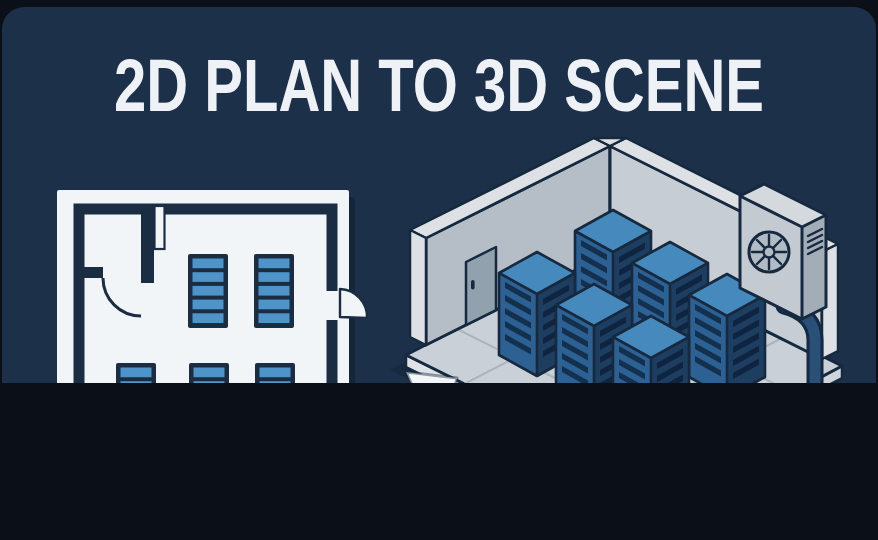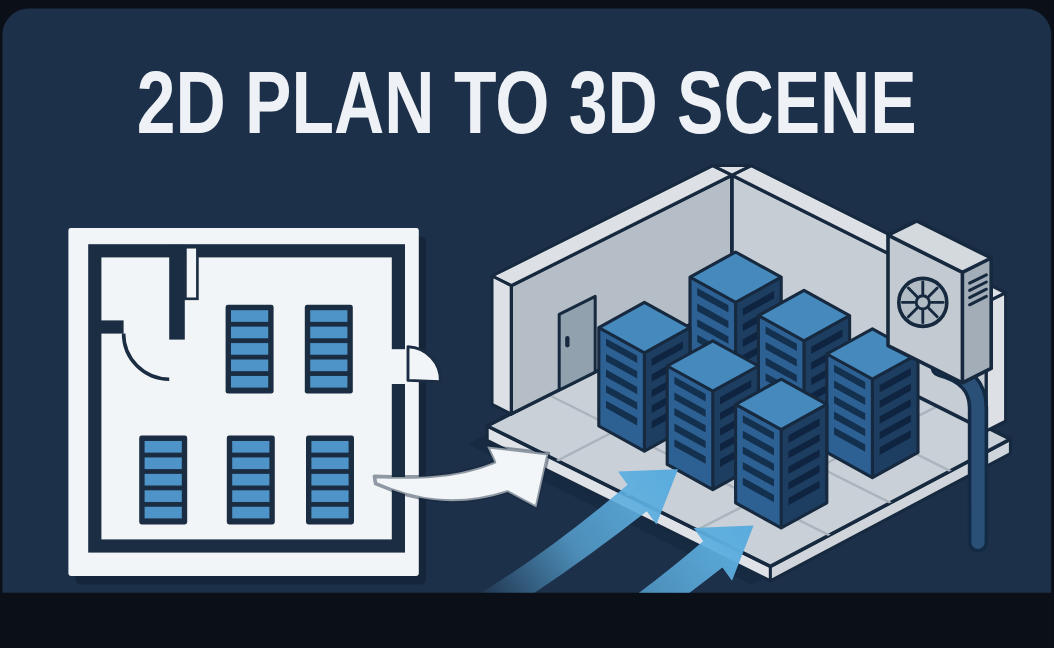--- a/index.html
+++ b/index.html
@@ -1,16 +1,16 @@
 <!DOCTYPE html>
 <html style="--frame: #0b1018; --panel: #1d3049; --title-color: #eef1f5; --ink: #16293f; --card: #f2f5f7; --card-shadow: #0e1c2e; --plan-wall: #1b2d42; --plan-blue: #4e94c9; --white-arrow: #f3f6f8; --arrow-blue: #5cadde; --wall-left: #b5bec6; --wall-right: #c7cdd4; --wall-top: #dde1e5; --floor: #c9d0d7; --floor-side: #dfe3e7; --floor-side2: #cfd5da; --floor-line: #abb4bd; --room-shadow: #152940; --door: #91a1ae; --rack-top: #4689bd; --rack-left: #2d6093; --rack-right: #1d3e60; --slat-left: #13304e; --slat-right: #0e2440; --ac-top: #d4d9de; --ac-front: #c3cad1; --ac-side: #a2adb7; --ac-fan: #b2bcc5; --pipe: #2b5077; --pipe-outline: #122a43;"><head>
 <meta charset="utf-8">
 <style>
   html,body{margin:0;padding:0;background:var(--frame,#0b1018);}
-  .stage{width:878px;height:494px;overflow:hidden;position:relative;font-family:"Liberation Sans",sans-serif;text-align:right;}
+  .stage{width:878px;height:383px;overflow:hidden;position:relative;font-family:"Liberation Sans",sans-serif;text-align:right;}
   svg{display:block;}
   .ink{stroke:var(--ink);stroke-linejoin:round;stroke-linecap:round;fill:none;}
   .c-panel{fill:var(--panel);}
   .c-title{fill:var(--title-color);font-weight:bold;}
   .c-card{fill:var(--card);}
   .c-card-shadow{fill:var(--card-shadow);}
   .c-plan-wall{fill:var(--plan-wall);}
   .s-plan-wall{stroke:var(--plan-wall);fill:none;}
   .c-plan-blue{fill:var(--plan-blue);stroke:var(--plan-wall);stroke-width:2;}
   .c-floor-side{fill:var(--floor-side);}

